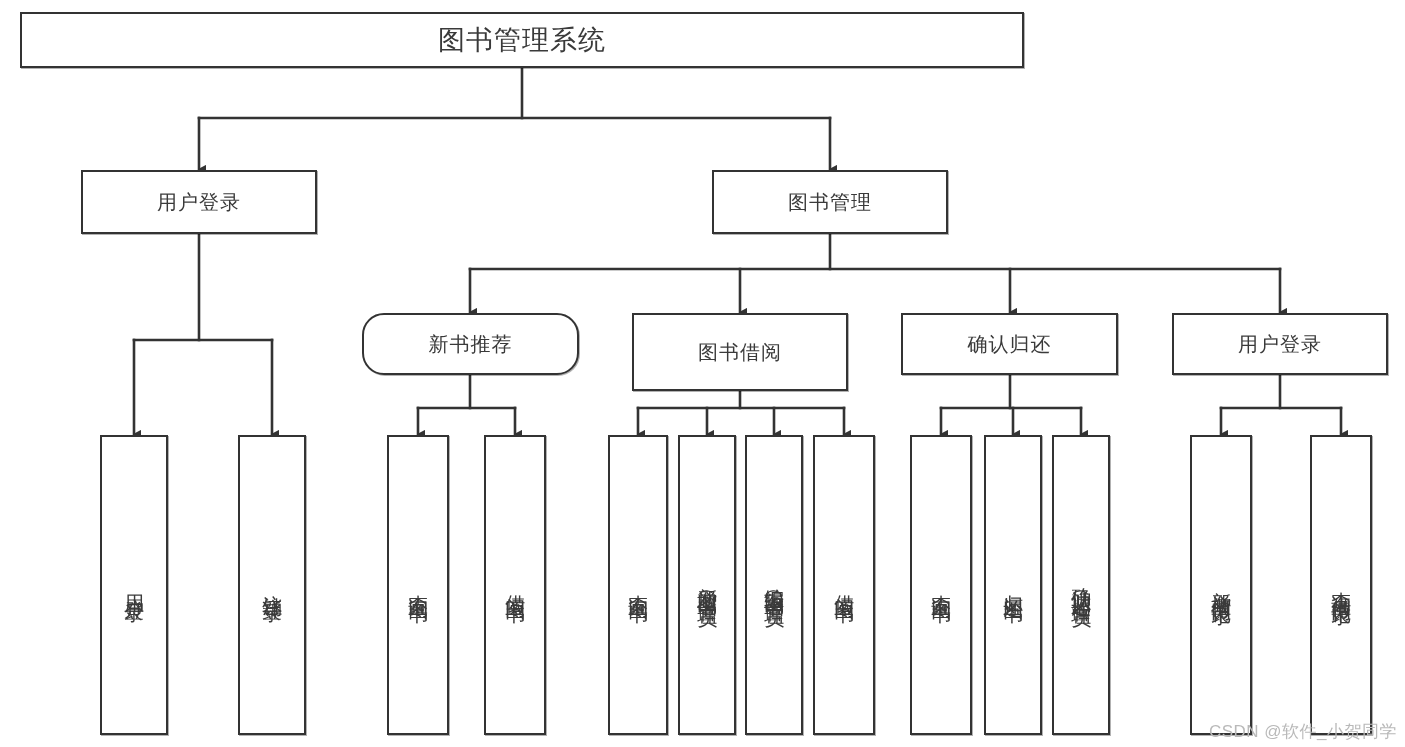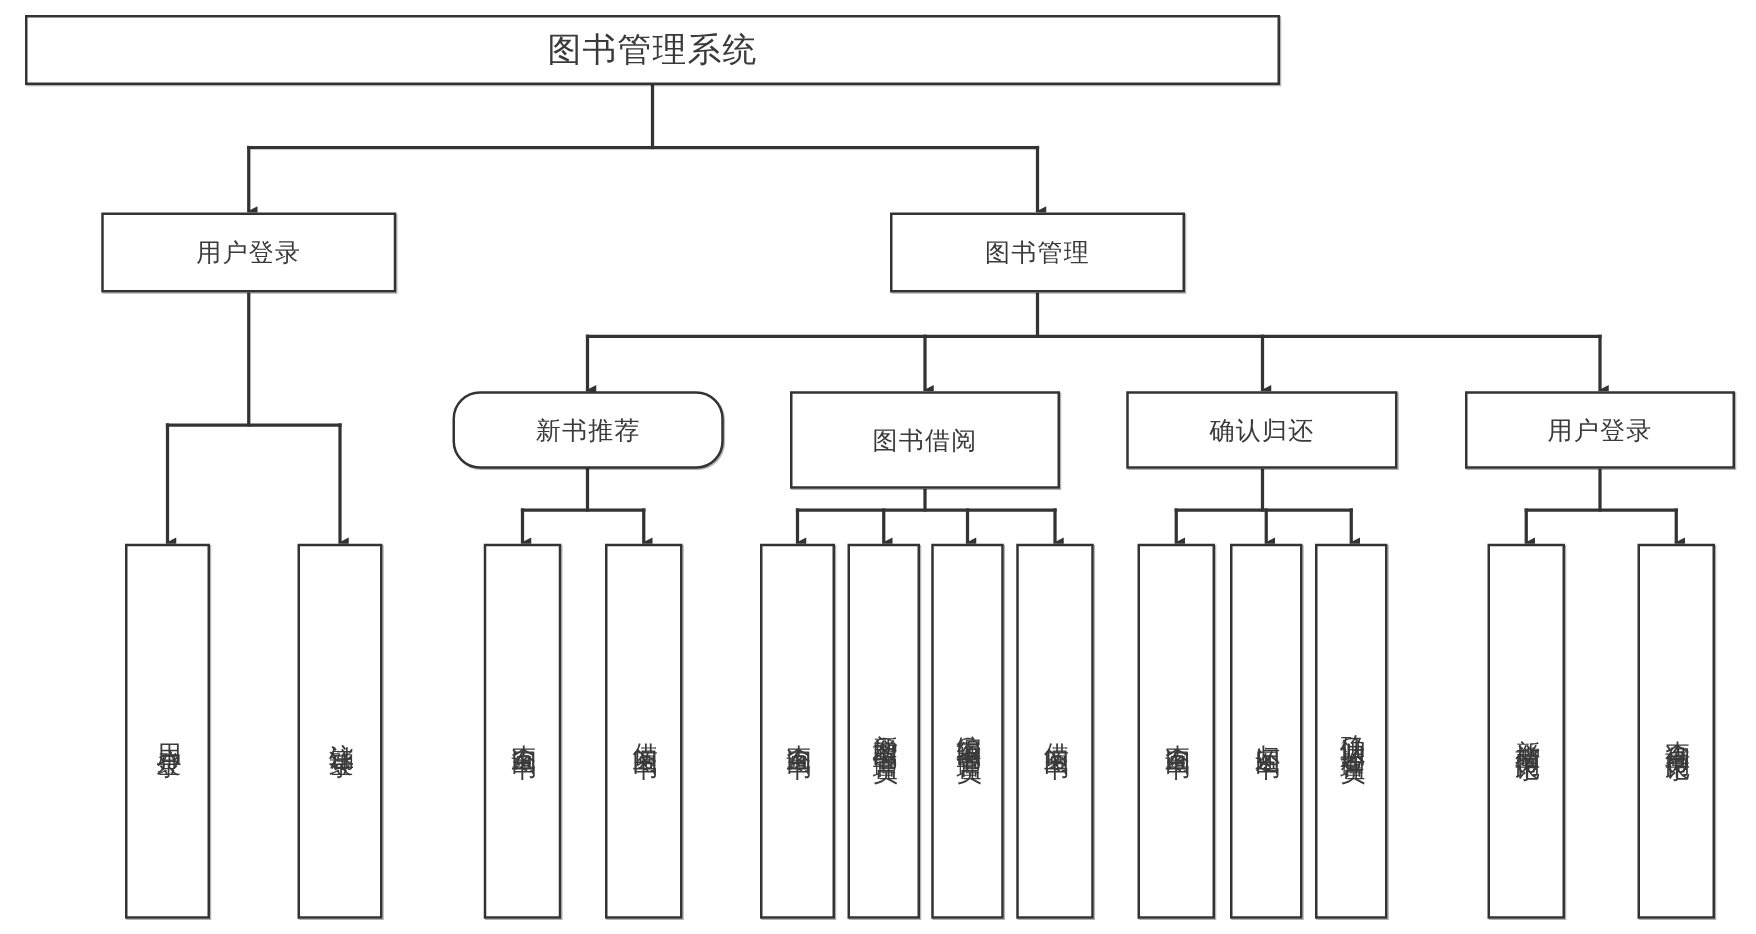--- a/index.html
+++ b/index.html
@@ -145,13 +145,14 @@
         <div class="node-label-v">确认归还（管理员）</div>
       </div>
       <div class="node-box" style="left: 1190px; top: 435px; width: 62px; height: 300px;">
         <div class="node-label-v">新增借阅记录</div>
       </div>
       <div class="node-box" style="left: 1310px; top: 435px; width: 62px; height: 300px;">
         <div class="node-label-v">查询借阅记录</div>
       </div>
     </div>
 
+  <div id="watermark">CSDN @软件_小贺同学</div>
 </div>
 
 </body></html>

